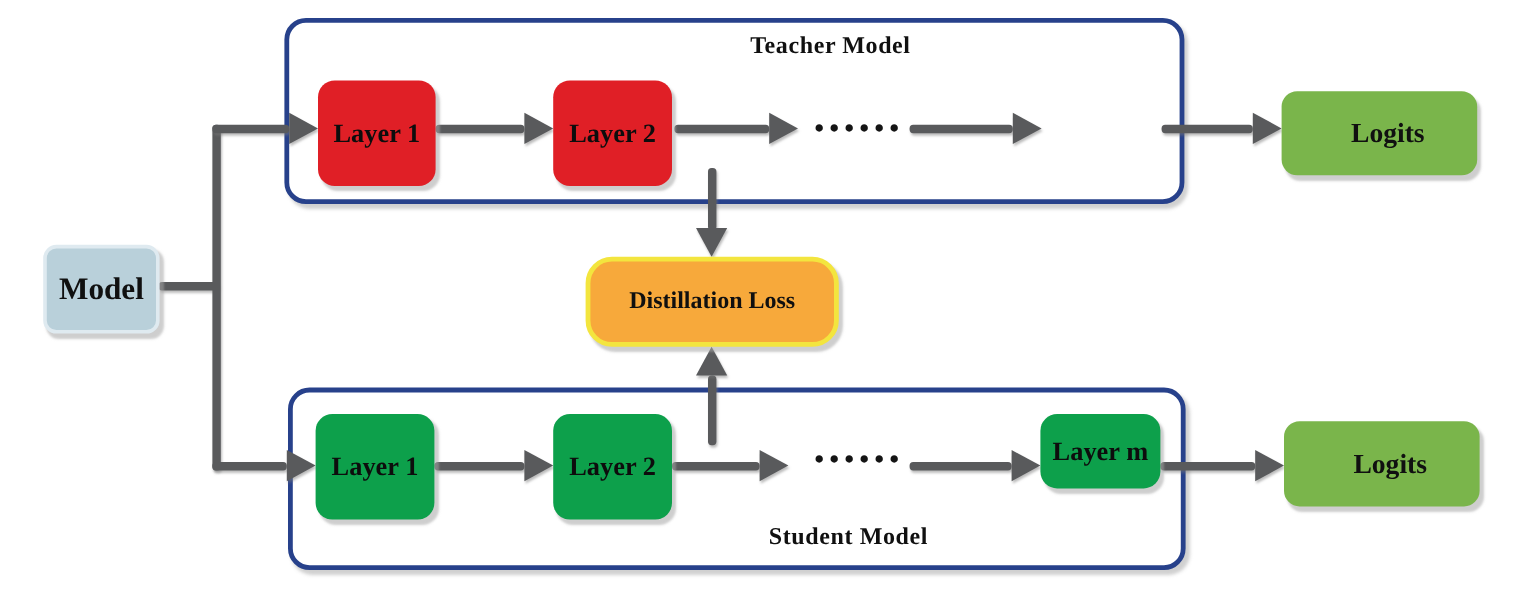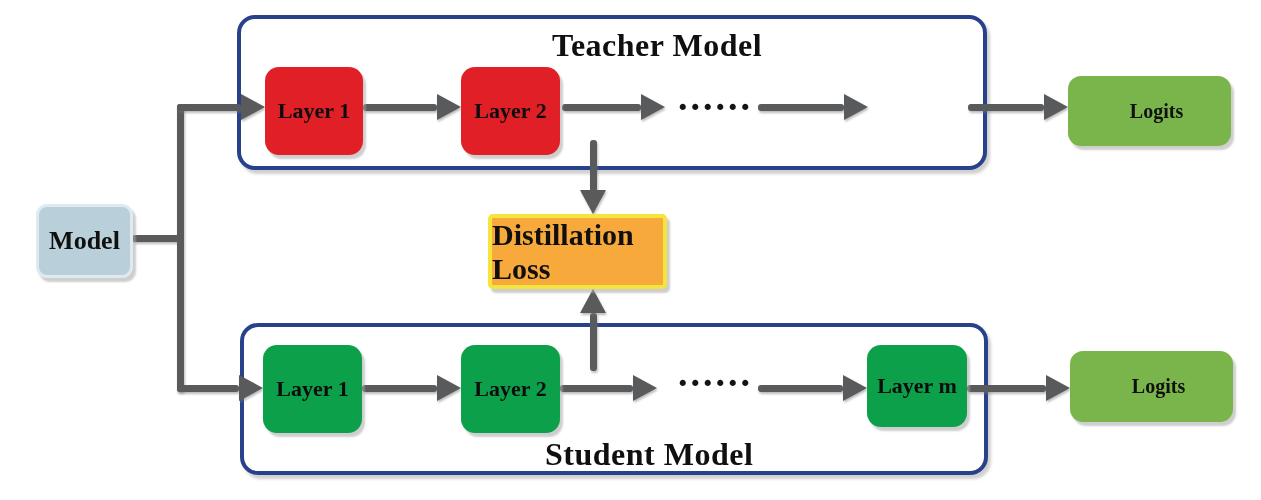--- a/index.html
+++ b/index.html
@@ -19,66 +19,67 @@
     border: 4px solid var(--container-border, #27418b);
     border-radius: 18px;
     background: #ffffff;
     box-shadow: 3px 4px 3px rgba(150,150,150,0.45);
   }
   .frame-teacher { left: 237px; top: 15px;  width: 750px; height: 155px; }
   .frame-student { left: 240px; top: 323px; width: 748px; height: 152px; }
   .frame-title {
     position: absolute;
     width: 280px;
-    font-size: 32px;
+    text-align: center;
+    font-size: 20px;
     font-weight: bold;
     letter-spacing: 0.5px;
   }
   .title-teacher { left: 552px; top: 27px; }
-  .title-student { left: 545px; top: 436px; }
+  .title-student { left: 567px; top: 436px; }
   
   .node {
     position: absolute;
     display: flex;
     align-items: center;
     justify-content: center;
     font-weight: bold;
     border-radius: 14px;
     box-shadow: 3px 4px 2px rgba(165,165,165,0.55);
   }
   .layer { font-size: 22px; color: #0d0d0d; }
   .layer-red   { background: var(--teacher-layer, #e01f26); }
   .layer-green { background: var(--student-layer, #0da04b); }
   .t-l1 { left: 265px; top: 67px; width: 98px;  height: 88px; }
   .t-l2 { left: 461px; top: 67px; width: 99px;  height: 88px; }
   .t-ln { left: 868px; top: 68px; width: 100px; height: 88px; }
   .s-l1 { left: 263px; top: 345px; width: 99px;  height: 88px; }
   .s-l2 { left: 461px; top: 345px; width: 99px;  height: 88px; }
-  .s-lm { left: 867px; top: 345px; width: 100px; height: 82px; }
+  .s-lm { left: 867px; top: 345px; width: 100px; height: 62px; }
   .logits {
     background: var(--logits-green, #7ab54b);
-    font-size: 20px;
+    font-size: 23px;
     border-radius: 13px;
     padding-left: 14px;
   }
   .logits-teacher { left: 1068px; top: 76px;  width: 163px; height: 70px; }
   .logits-student { left: 1070px; top: 351px; width: 163px; height: 71px; }
   .data-box {
     left: 36px; top: 204px; width: 97px; height: 74px;
     background: var(--data-fill, #b9d0da);
     border: 3px solid var(--data-border, #dfeaf0);
     font-size: 26px;
     border-radius: 11px;
   }
   .loss-box {
-    left: 488px; top: 214px; width: 179px; height: 75px;
+    left: 488px; top: 214px; width: 211px; height: 75px;
     background: var(--loss-fill, #f7a93b);
     border: 4px solid var(--loss-border, #f3e53e);
-    font-size: 30px;
-    border-radius: 5px;
+    font-size: 20px;
+    border-radius: 22px;
   }
   
   .dots {
     position: absolute;
     font-size: 38px;
     font-weight: bold;
     line-height: 38px;
     letter-spacing: 3px;
     color: #141414;
   }

